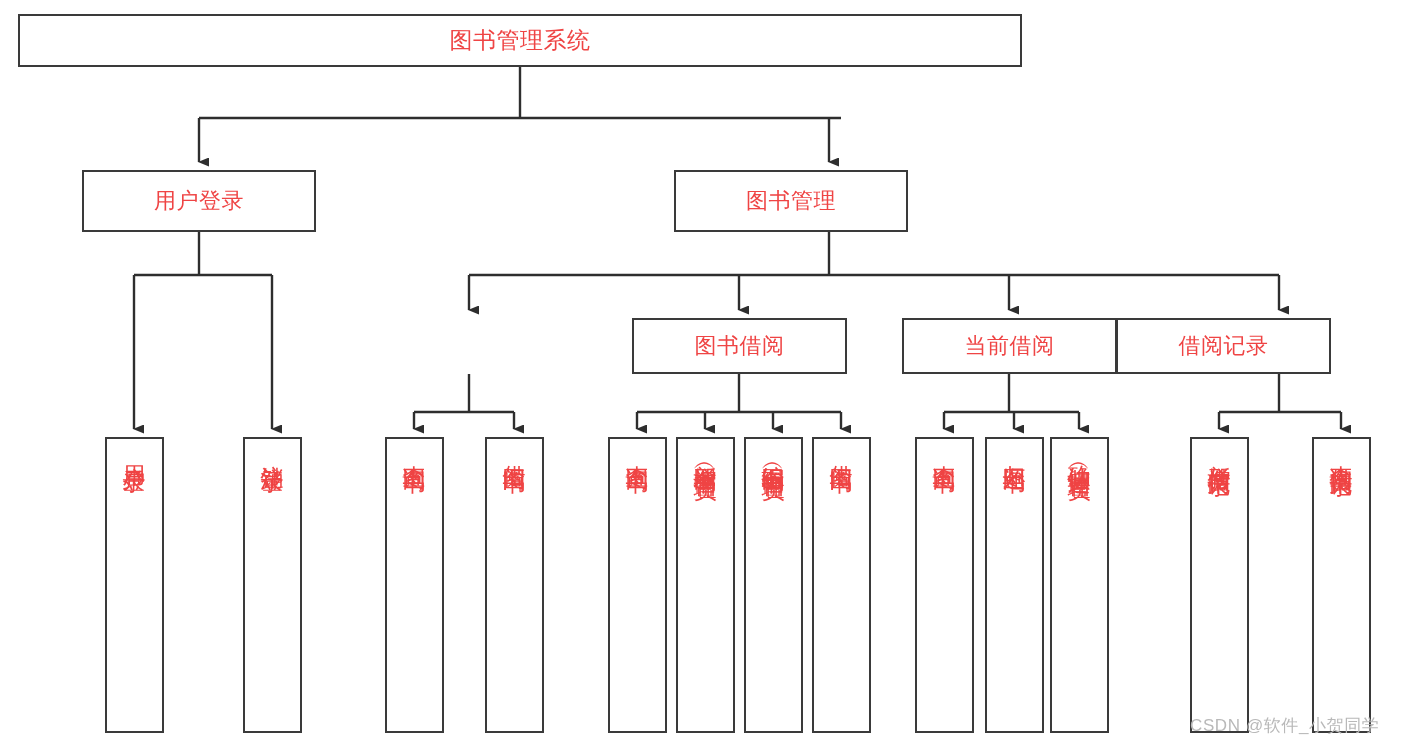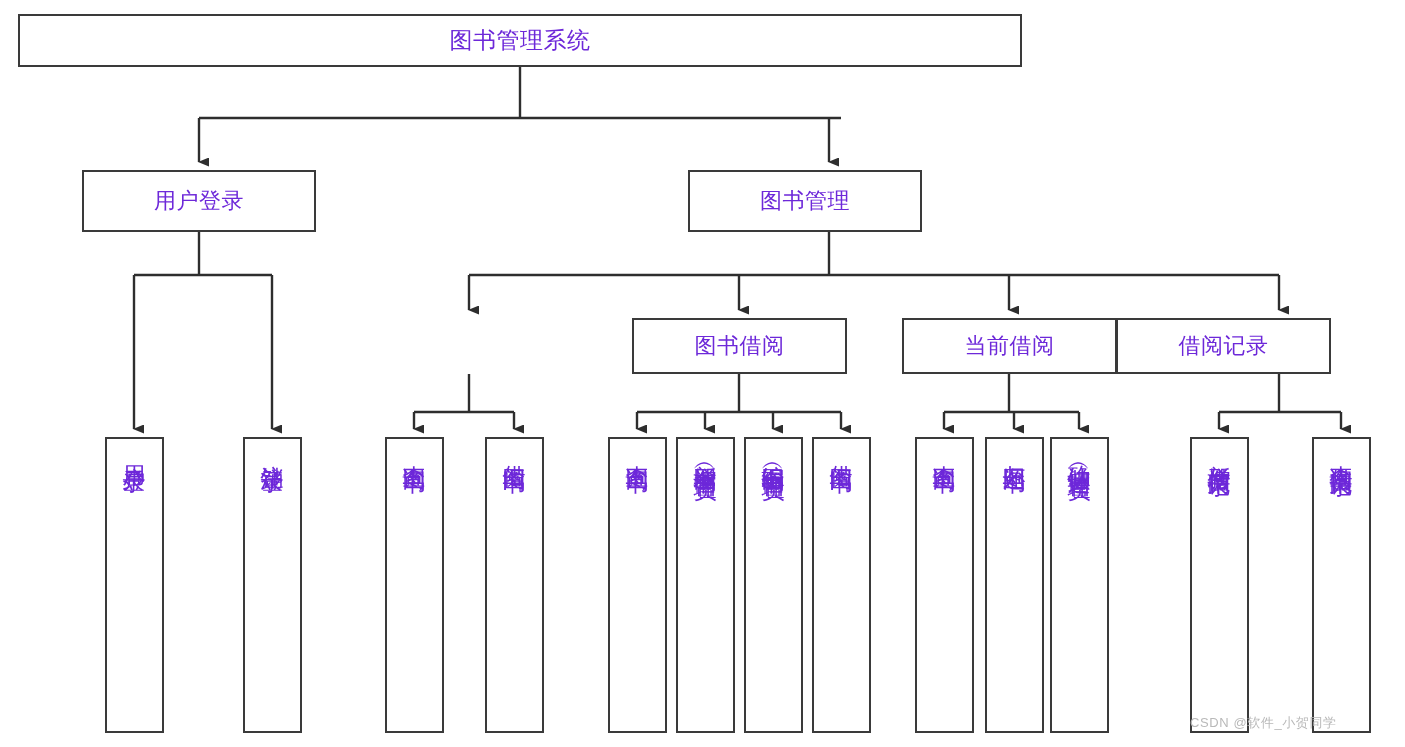--- a/index.html
+++ b/index.html
@@ -35,21 +35,21 @@
     align-items: center;
     justify-content: center;
     color: #1a1a1a;
     z-index: 2;
   }
   .node-label {
     display: block;
     text-align: left;
     line-height: 1.12;
     letter-spacing: 0.5px;
-    color: #6d28d9;
+    color: #ef4444;
   }
   .node.horiz .node-label {
     writing-mode: horizontal-tb;
     font-size: 22px;
   }
   .node.vert {
     align-items: flex-start;
     padding-top: 8px;
   }
   .node.vert .node-label {
@@ -58,21 +58,21 @@
     font-size: 23px;
     letter-spacing: 2px;
     line-height: 1.05;
     white-space: nowrap;
   }
   .node.root .node-label { font-size: 23px; }
   .watermark {
     position: absolute;
     left: 1190px;
     top: 714px;
-    font-size: 13px;
+    font-size: 17px;
     color: #b9b9b9;
     letter-spacing: 0.6px;
     white-space: nowrap;
     z-index: 5;
     font-family: "Liberation Sans", "DejaVu Sans", sans-serif;
   }
 </style>
 </head>
 <body>
 
@@ -128,21 +128,21 @@
     </g>
   </svg>
 
   <div class="node horiz root" style="left: 18px; top: 14px; width: 1004px; height: 53px;">
     <span class="node-label">图书管理系统</span>
   </div>
 
   <div class="node horiz" style="left: 82px; top: 170px; width: 234px; height: 62px;">
     <span class="node-label">用户登录</span>
   </div>
-  <div class="node horiz" style="left: 688px; top: 170px; width: 234px; height: 62px;">
+  <div class="node horiz" style="left: 674px; top: 170px; width: 234px; height: 62px;">
     <span class="node-label">图书管理</span>
   </div>
 
   <div class="node horiz" style="left: 632px; top: 318px; width: 215px; height: 56px;">
     <span class="node-label">图书借阅</span>
   </div>
   <div class="node horiz" style="left: 902px; top: 318px; width: 215px; height: 56px;">
     <span class="node-label">当前借阅</span>
   </div>
   <div class="node horiz" style="left: 1116px; top: 318px; width: 215px; height: 56px;">

